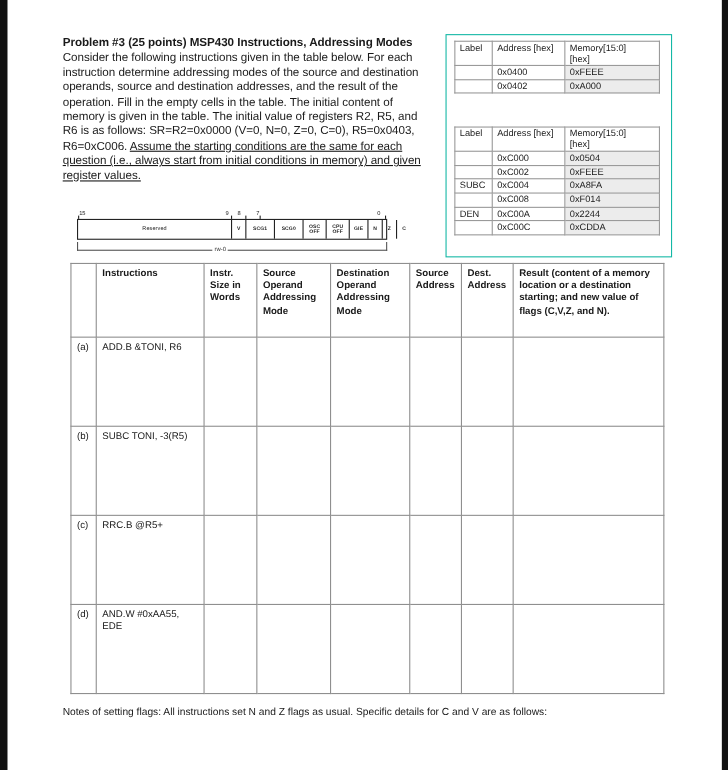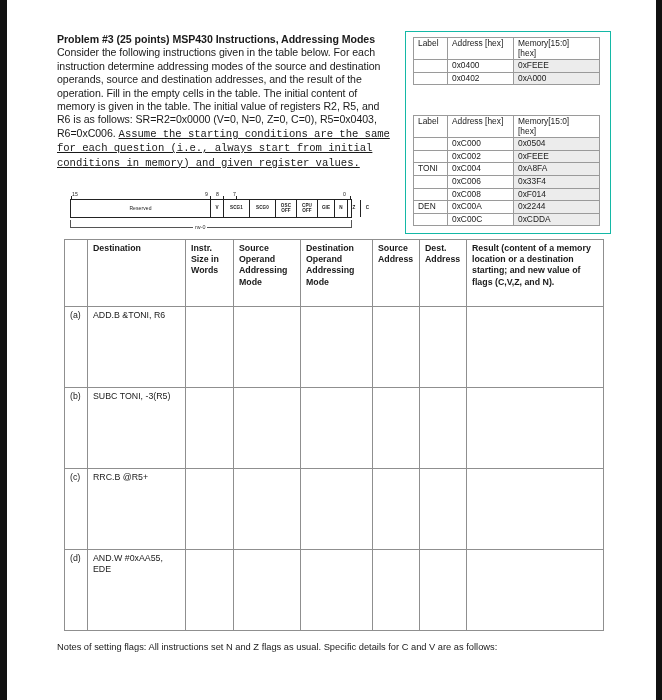--- a/index.html
+++ b/index.html
@@ -42,21 +42,20 @@
     width: 335px;
     font-size: 10.6px;
     line-height: 13.4px;
     letter-spacing: -0.05px;
   }
   .prose .ptitle {
     font-weight: bold;
   }
   .prose .underlined {
     text-decoration: underline;
-    font-family: Liberation Mono, monospace;
   }
 
   
   .mem-box {
     position: absolute;
     left: 398px;
     top: 31px;
     width: 206px;
     height: 203px;
     border: 1px solid #14b8a6;
@@ -276,28 +275,23 @@
         <td></td>
         <td>0xC000</td>
         <td class="shade">0x0504</td>
       </tr>
       <tr class="row-h">
         <td></td>
         <td>0xC002</td>
         <td class="shade">0xFEEE</td>
       </tr>
       <tr class="row-h">
-        <td>TONI</td>
+        <td>SUBC</td>
         <td>0xC004</td>
         <td class="shade">0xA8FA</td>
-      </tr>
-      <tr class="row-h">
-        <td></td>
-        <td>0xC006</td>
-        <td class="shade">0x33F4</td>
       </tr>
       <tr class="row-h">
         <td></td>
         <td>0xC008</td>
         <td class="shade">0xF014</td>
       </tr>
       <tr class="row-h">
         <td>DEN</td>
         <td>0xC00A</td>
         <td class="shade">0x2244</td>
@@ -352,21 +346,21 @@
         <col class="mc-size">
         <col class="mc-srcm">
       <col class="mc-dstm">
         <col class="mc-srca">
         <col class="mc-dsta">
         <col class="mc-res">
     </colgroup>
     <tbody>
         <tr class="header">
       <td></td>
-      <td>Destination</td>
+      <td>Instructions</td>
       <td>Instr. Size in Words</td>
       <td>Source Operand Addressing Mode</td>
       <td>Destination Operand Addressing Mode</td>
       <td>Source Address</td>
       <td>Dest. Address</td>
       <td>Result (content of a memory location or a destination starting; and new value of flags (C,V,Z, and N).</td>
     </tr>
     <tr class="datarow">
       <td>(a)</td>
       <td>ADD.B  &amp;TONI, R6</td>

